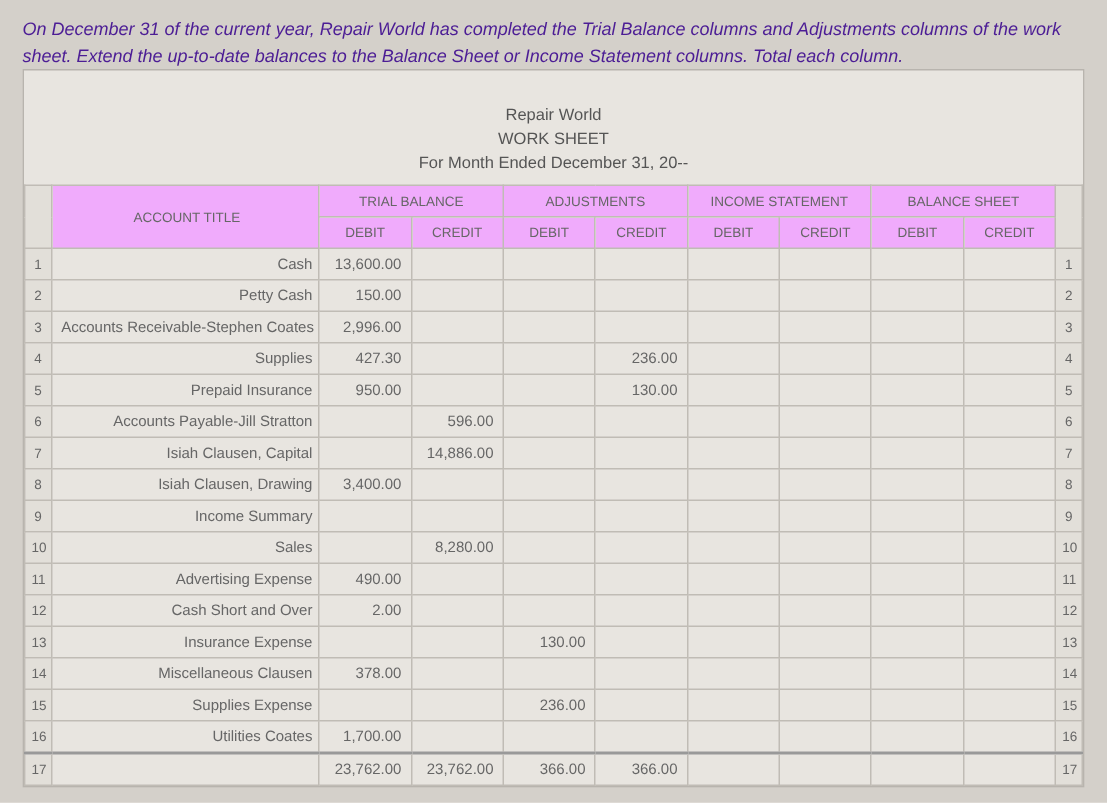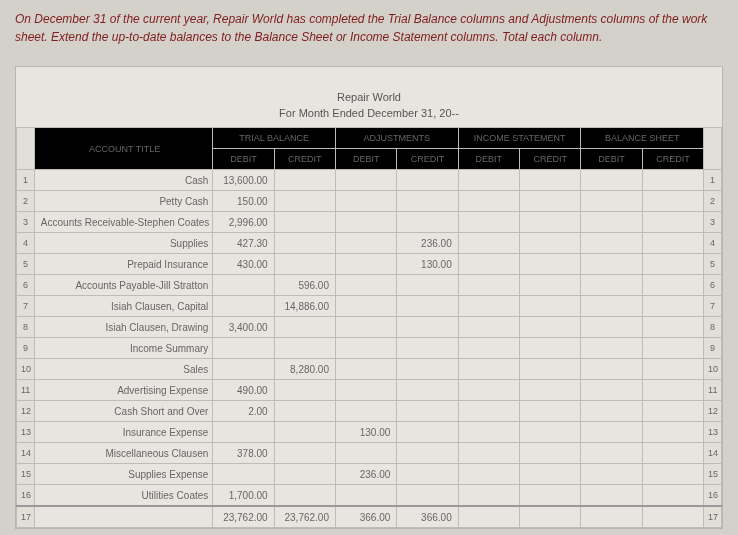--- a/index.html
+++ b/index.html
@@ -7,24 +7,23 @@
     padding: 10px 15px;
     font-family: Arial, sans-serif;
     background: #d4d0ca;
     color: #4a4a4a;
     font-size: 11px;
     width: 738px;
     box-sizing: border-box;
   }
   .instructions {
     font-size: 12px;
-    color: #7f1d1d;
+    color: #4c1d95;
     font-style: italic;
     line-height: 1.5;
-    margin-bottom: 20px;
   }
   .sheet {
     background: #e8e5e0;
     border: 1px solid #b8b4ae;
     padding: 0;
   }
   .sheet-header {
     text-align: center;
     padding: 6px 0;
     font-size: 11px;
@@ -43,21 +42,21 @@
   }
   th, td {
     border: 1px solid #c0bcb5;
     padding: 2px 4px;
     height: 16px;
     overflow: hidden;
     white-space: nowrap;
   }
   th {
     font-weight: normal;
-    background: #000000;
+    background: #f0abfc;
     font-size: 9px;
   }
   .rownum {
     width: 14px;
     text-align: center;
     background: #e2dfd9;
     font-size: 9px;
   }
   .title-col {
     width: 160px;
@@ -78,20 +77,21 @@
   }
 </style>
 </head>
 <body>
 
 <div class="instructions">On December 31 of the current year, Repair World has completed the Trial Balance columns and Adjustments columns of the work sheet. Extend the up-to-date balances to the Balance Sheet or Income Statement columns. Total each column.</div>
 
 <div class="sheet">
   <div class="sheet-header">
     <div>Repair World</div>
+    <div>WORK SHEET</div>
     <div>For Month Ended December 31, 20--</div>
   </div>
 
   <table>
     <colgroup>
       <col style="width:16px">
       <col style="width:160px">
       <col style="width:55px">
         <col style="width:55px">
       <col style="width:55px">
@@ -172,21 +172,21 @@
           <td class="num">236.00</td>
           <td class="num"></td>
           <td class="num"></td>
           <td class="num"></td>
           <td class="num"></td>
           <td class="rownum">4</td>
         </tr>
         <tr>
           <td class="rownum">5</td>
           <td class="title-col">Prepaid Insurance</td>
-          <td class="num">430.00</td>
+          <td class="num">950.00</td>
           <td class="num"></td>
           <td class="num"></td>
           <td class="num">130.00</td>
           <td class="num"></td>
           <td class="num"></td>
           <td class="num"></td>
           <td class="num"></td>
           <td class="rownum">5</td>
         </tr>
         <tr>

